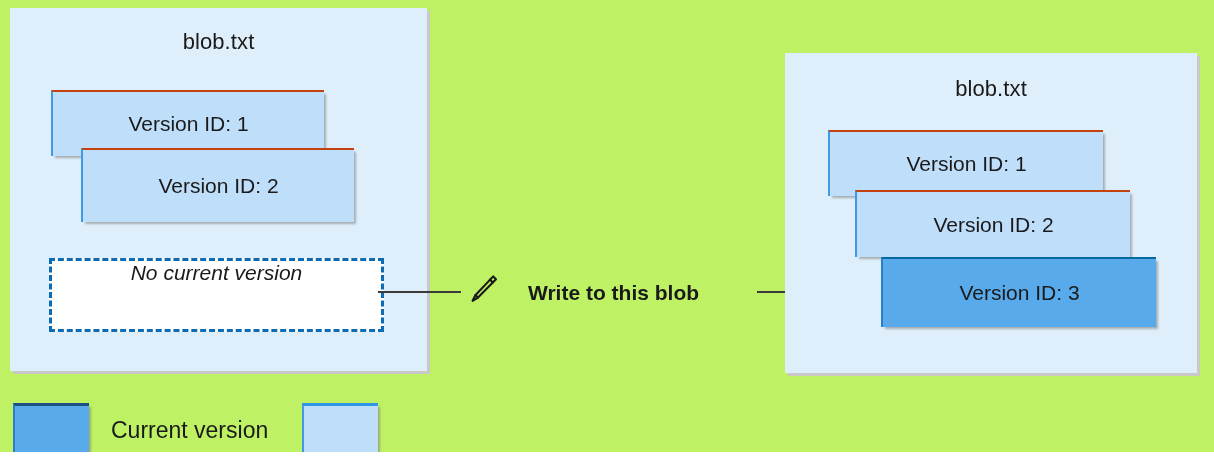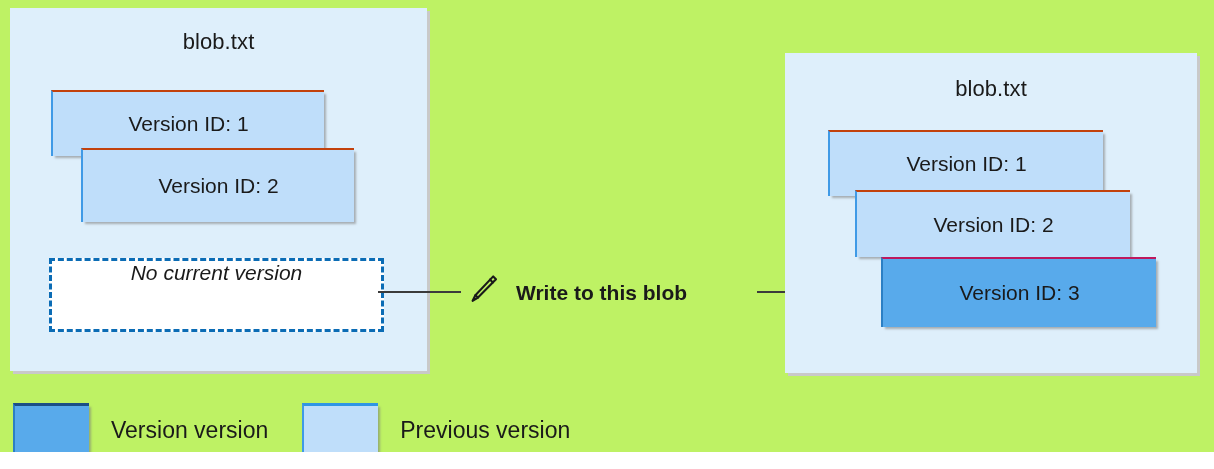--- a/index.html
+++ b/index.html
@@ -49,21 +49,21 @@
     color: #1a1a1a;
     box-shadow: 3px 3px 2px -1px rgba(120,120,120,0.55);
   }
   .version-card.previous {
     background: #bfdefa;
     border-top: 2px solid #c2410c;
     border-left: 2px solid #3f9ae6;
   }
   .version-card.current {
     background: #58aaeb;
-    border-top: 2px solid #be185d;
+    border-top: 2px solid #0369a1;
     border-left: 2px solid #2b7fc4;
   }
 
   
   .dashed-box {
     position: absolute;
     box-sizing: border-box;
     background: #ffffff;
     border: 3px dashed #0b6cb5;
     display: flex;
@@ -89,21 +89,21 @@
     border-left: 15px solid #3b3b3b;
   }
 
   
   #annotation {
     position: absolute;
     left: 466px;
     top: 272px;
     display: flex;
     align-items: center;
-    gap: 16px;
+    gap: 28px;
     text-align: center;
   }
   #annotation .ann-label {
     font-size: 21px;
     font-weight: bold;
     color: #1a1a1a;
     white-space: nowrap;
   }
   .pencil-icon { display: block; }
 
@@ -195,22 +195,21 @@
     </div>
 
     <div class="version-card current" style="left: 96px; top: 204px; width: 275px; height: 70px;">
       <span>Version ID: 3</span>
     </div>
   </div>
 
   <div id="legend">
     <div class="legend-item">
       <span class="legend-swatch current"></span>
-      <span class="legend-label">Version version</span>
+      <span class="legend-label">Current version</span>
     </div>
     <div id="legend-gap"></div>
     <div class="legend-item">
       <span class="legend-swatch previous"></span>
-      <span class="legend-label">Previous version</span>
     </div>
   </div>
 
 </div>
 
 </body></html>

